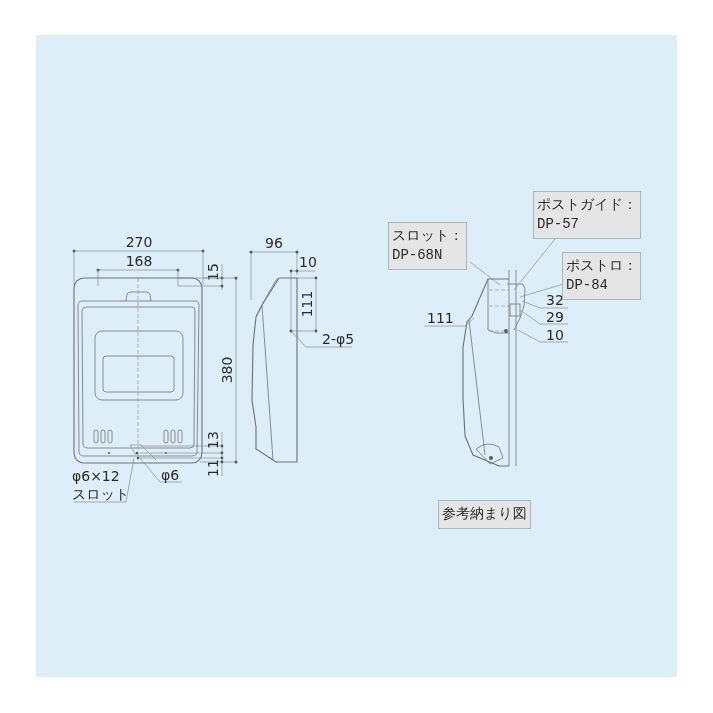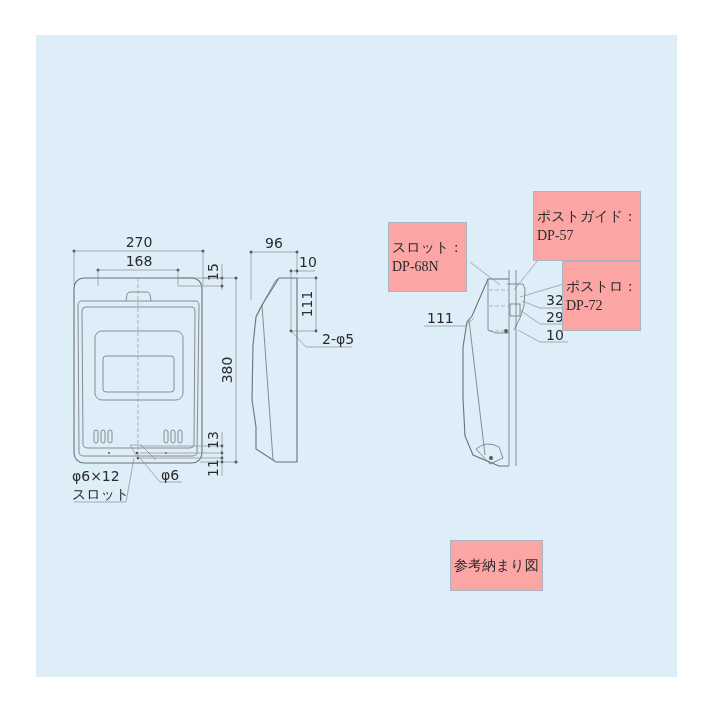--- a/index.html
+++ b/index.html
@@ -6,23 +6,23 @@
   body { width: 713px; height: 713px; position: relative; overflow: hidden;
          font-family: "Liberation Sans", "DejaVu Sans", sans-serif; }
   #panel { position: absolute; left: 36px; top: 35px; width: 641px; height: 642px; background: #ddeef9; }
   #drawing { position: absolute; left: 0; top: 0; width: 713px; height: 713px; }
   .ln { stroke: #7d8086; stroke-width: 0.9; fill: none; }
   .body-ln { stroke: #6d7076; stroke-width: 1.1; fill: none; }
   .dim { stroke: #8a8d93; stroke-width: 0.7; fill: none; }
   .dash { stroke: #8a8d93; stroke-width: 0.6; fill: none; stroke-dasharray: 4 2; }
   .dot { fill: #55585e; }
   .txt { fill: #2a2a2a; font-family: "DejaVu Sans", sans-serif; font-size: 14px; }
-  .label-box { position: absolute; background: #fca5a5; border: 1px solid #a9b6c2;
-               font-family: Liberation Serif, serif; font-size: 14px; color: #2a2a2a;
-               line-height: 19px; padding: 15px 3px; white-space: nowrap; }
+  .label-box { position: absolute; background: #e5e5e5; border: 1px solid #a9b6c2;
+               font-family: Liberation Mono, monospace; font-size: 14px; color: #2a2a2a;
+               line-height: 19px; padding: 4px 3px; white-space: nowrap; }
 </style>
 </head>
 <body>
 
 <div id="panel"></div>
 
 <svg id="drawing" viewBox="0 0 713 713">
 
   <g>
 
@@ -166,17 +166,17 @@
 </svg>
 
 <div class="label-box" style="left:388px; top:222px;">
   <div>スロット：</div>
   <div>DP-68N</div>
 </div>
 <div class="label-box" style="left:533px; top:191px;">
   <div>ポストガイド：</div>
   <div>DP-57</div>
 </div>
-<div class="label-box" style="left:562px; top:261px;">
+<div class="label-box" style="left:562px; top:252px;">
   <div>ポストロ：</div>
-  <div>DP-72</div>
+  <div>DP-84</div>
 </div>
-<div class="label-box" style="left:450px; top:500px;margin-top:40px;">参考納まり図</div>
+<div class="label-box" style="left:438px; top:500px;">参考納まり図</div>
 
 </body></html>

